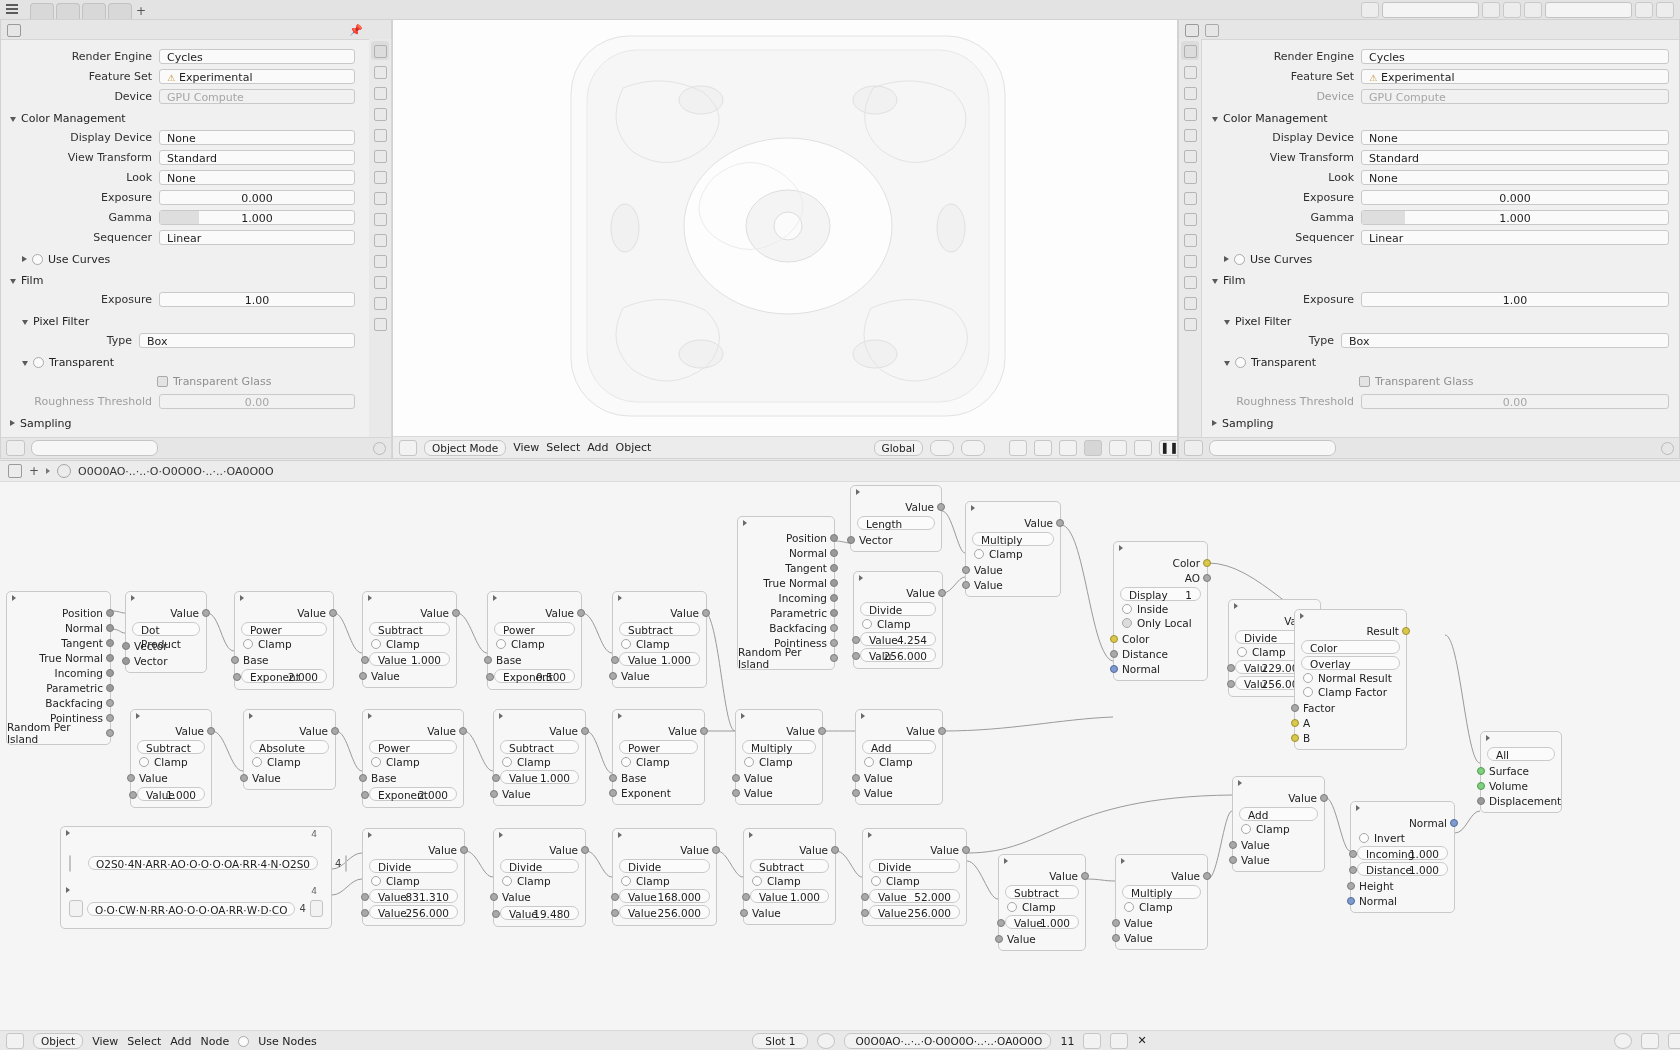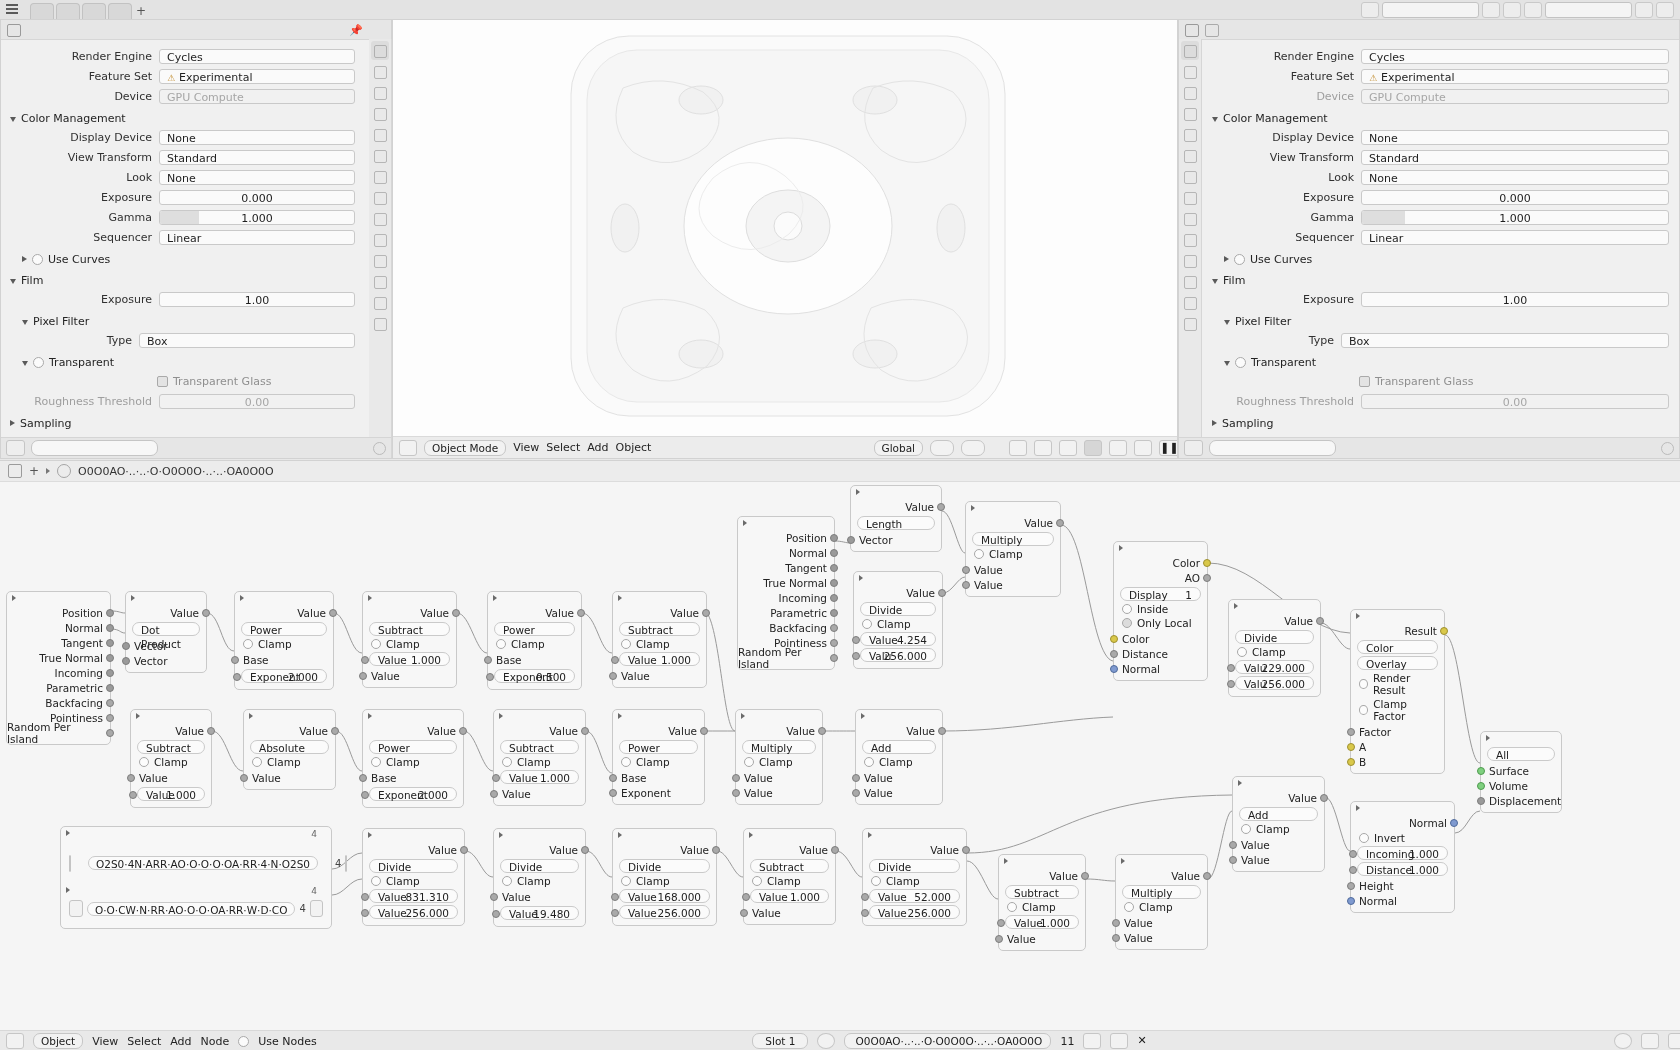--- a/index.html
+++ b/index.html
@@ -805,33 +805,33 @@
             <span class="nv">229.000</span>
             <span class="dot l" style="top:3px;left:-9px"></span>
           </div>
         <div class="nfield split">
             <span class="nm">Valu</span>
             <span class="nv">256.000</span>
             <span class="dot l" style="top:3px;left:-9px"></span>
           </div>
       </div>
 
-      <div class="node" style="left:1350px;top:128px;width:95px">
+      <div class="node" style="left:1294px;top:128px;width:113px">
         <div class="nhead">
             <div class="t"></div>
           </div>
         <div class="sock out">
             <span>Result</span>
             <span class="dot r y" style="top:4px"></span>
           </div>
         <div class="nfield">Color</div>
         <div class="nfield">Overlay</div>
         <div class="ncheck">
             <span class="c"></span>
-            <span>Render Result</span>
+            <span>Normal Result</span>
           </div>
         <div class="ncheck">
             <span class="c"></span>
             <span>Clamp Factor</span>
           </div>
         <div class="sock in">
             <span class="dot l" style="top:4px"></span>
             <span>Factor</span>
           </div>
         <div class="sock in">

